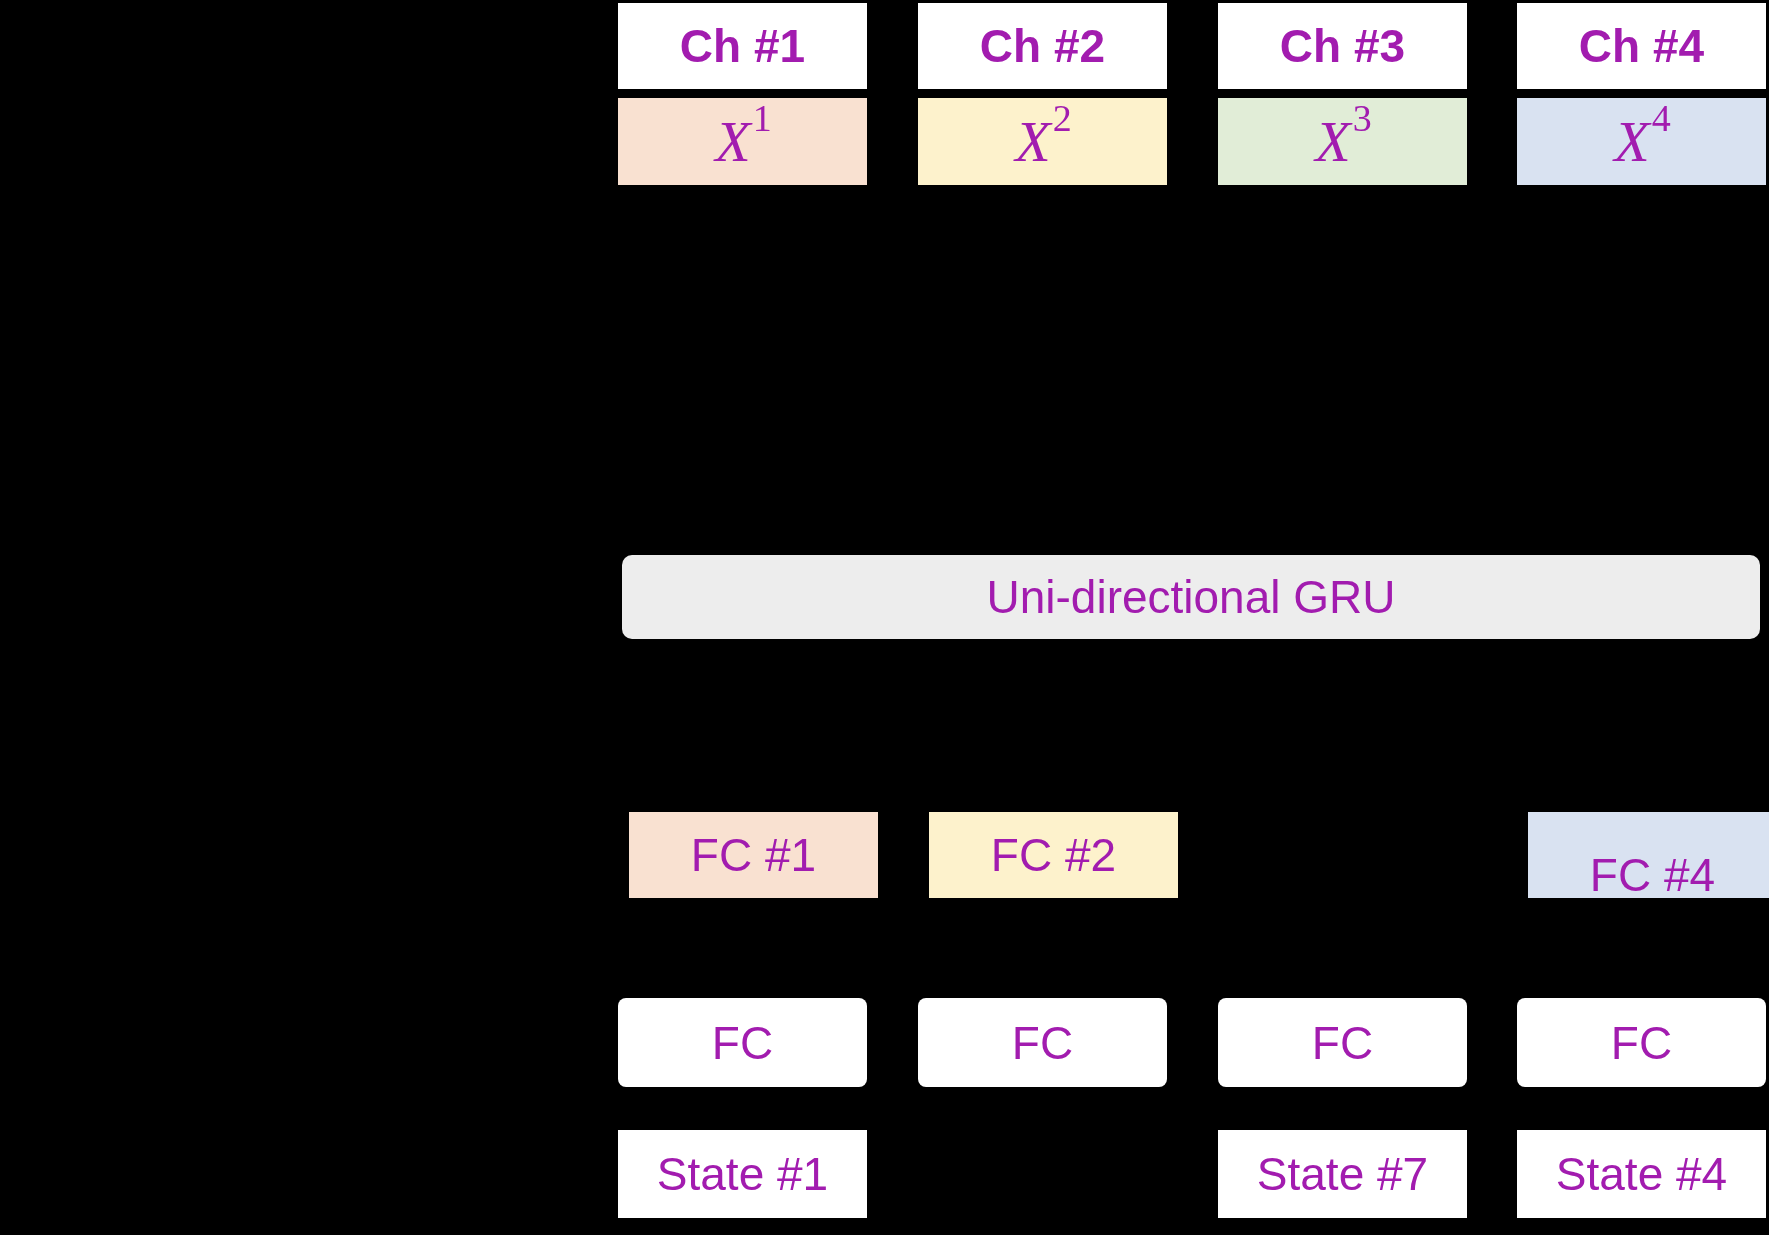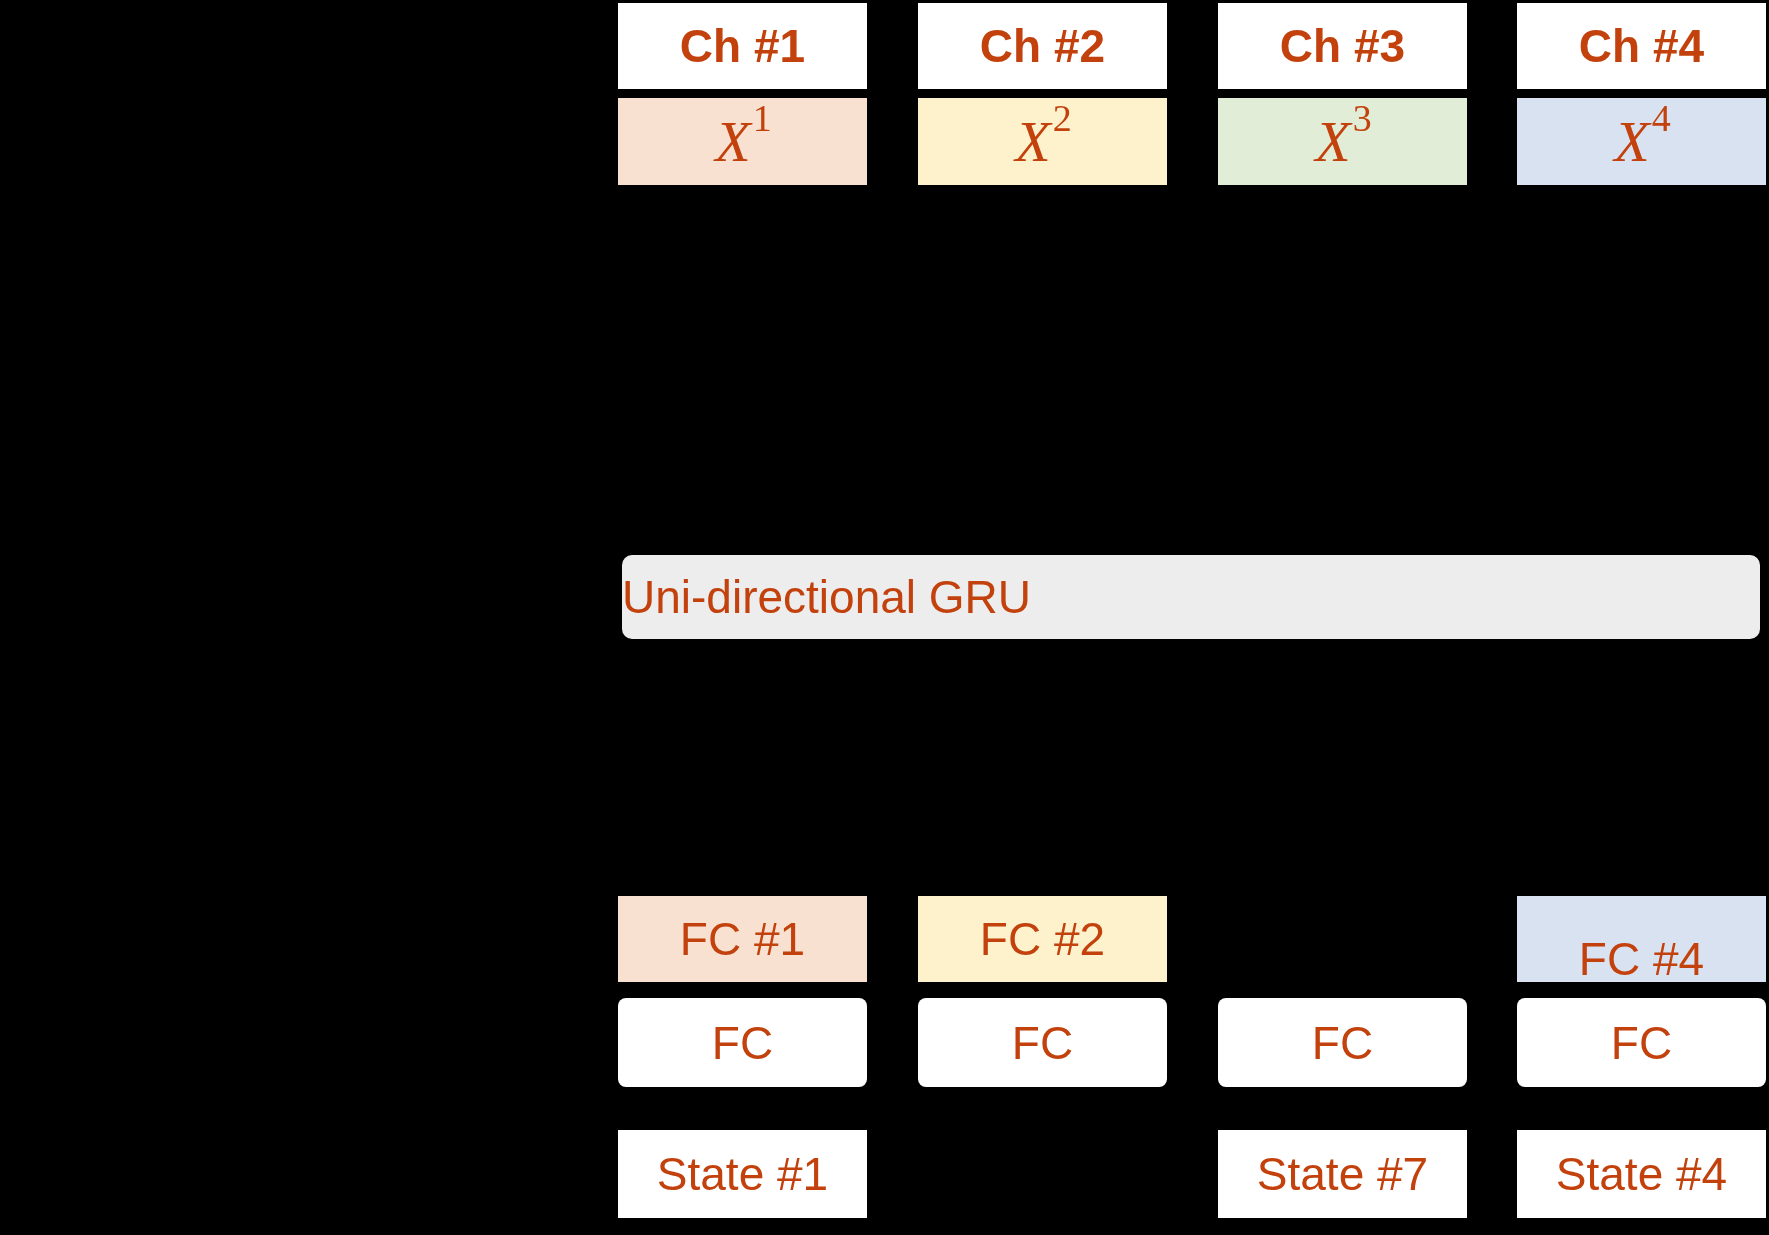--- a/index.html
+++ b/index.html
@@ -7,42 +7,42 @@
     padding: 0;
     background: #000000;
   }
   .canvas {
     position: relative;
     width: 1769px;
     height: 1235px;
     background: #000000;
     overflow: hidden;
     font-family: "Liberation Sans", sans-serif;
-    color: #c2410c;
+    color: #a21caf;
   }
   .box {
     position: absolute;
     width: 249px;
     background: #ffffff;
     display: flex;
     align-items: center;
     justify-content: center;
     font-size: 46px;
     line-height: 1;
     white-space: nowrap;
   }
   
   .col1 { left: 618px; }
   .col2 { left: 918px; }
   .col3 { left: 1218px; justify-content: center; }
   .col4 { left: 1517px; }
   
   .row-ch    { top: 3px;    height: 86px; font-weight: bold; }
   .row-x     { top: 98px;   height: 87px; }
-  .row-fc1   { top: 896px;  height: 86px; }
+  .row-fc1   { top: 812px;  height: 86px; margin-left: 11px; }
   .row-fc2   { top: 998px;  height: 89px; border-radius: 8px; }
   .row-state { top: 1130px; height: 88px; }
   
   .xlabel {
     font-family: "Liberation Serif", serif;
     font-size: 58px;
     font-style: italic;
     display: inline-flex;
     align-items: flex-start;
   }
@@ -58,20 +58,21 @@
   .gru {
     position: absolute;
     left: 622px;
     top: 555px;
     width: 1138px;
     height: 84px;
     border-radius: 10px;
     background: #ededed;
     display: flex;
     align-items: center;
+    justify-content: center;
     font-size: 46px;
     line-height: 1;
   }
 </style>
 </head>
 <body>
 
 <div class="canvas">
 
   <div class="box col1 row-ch">

